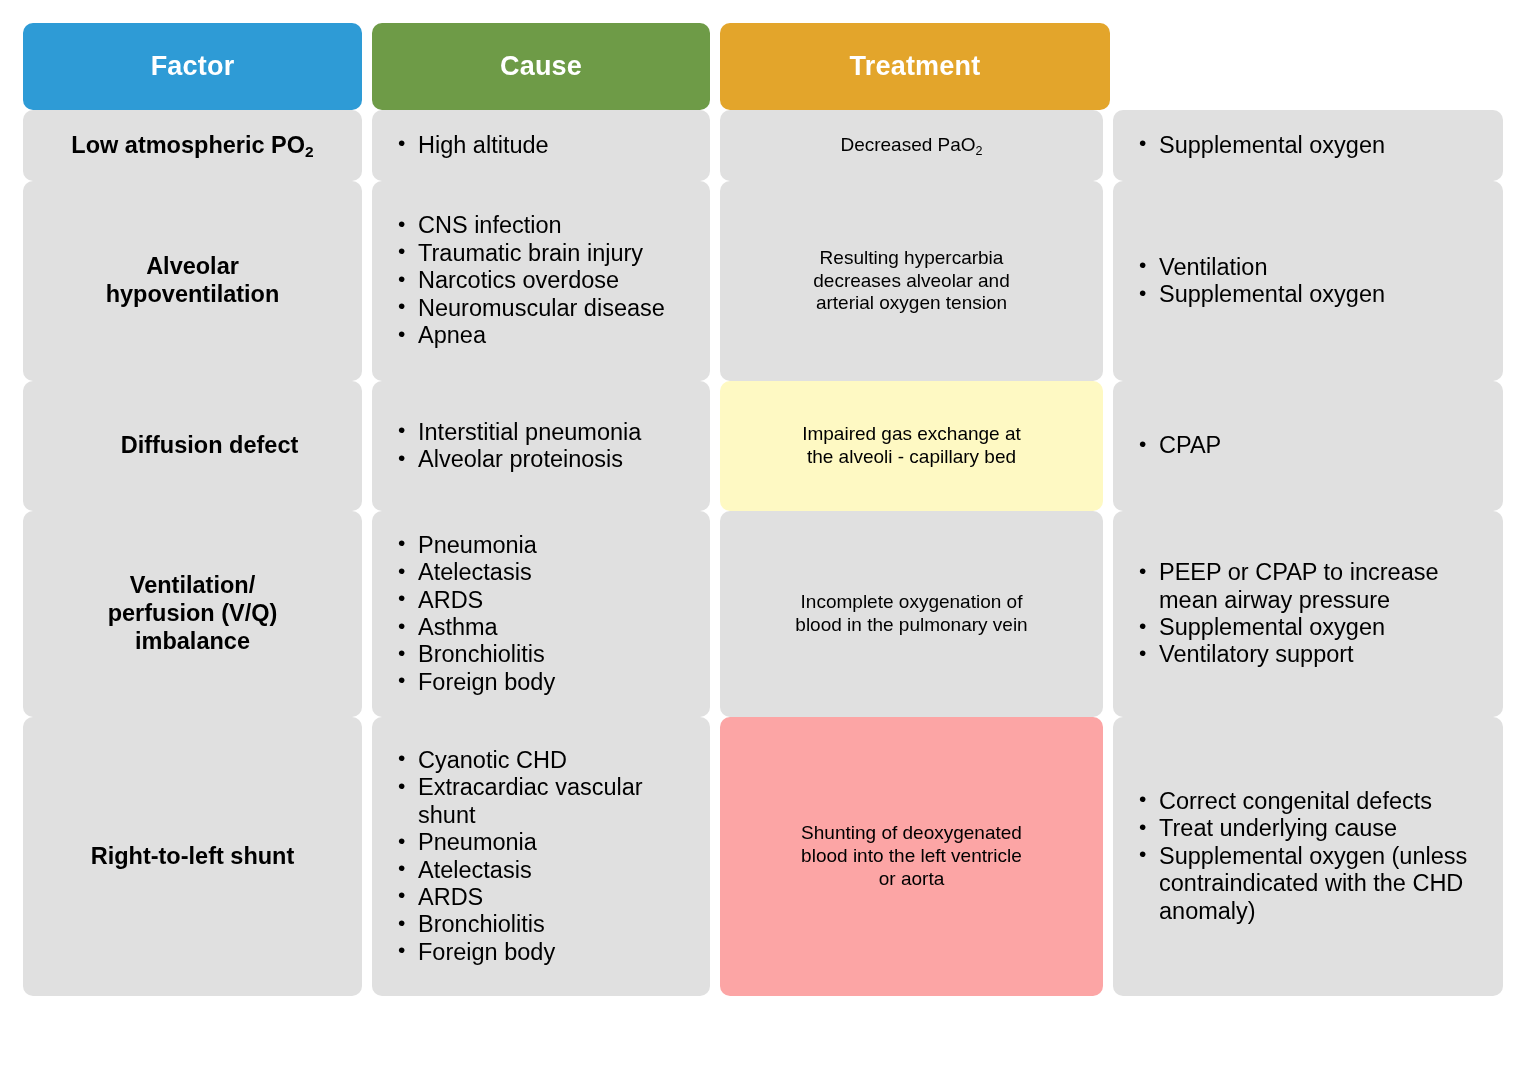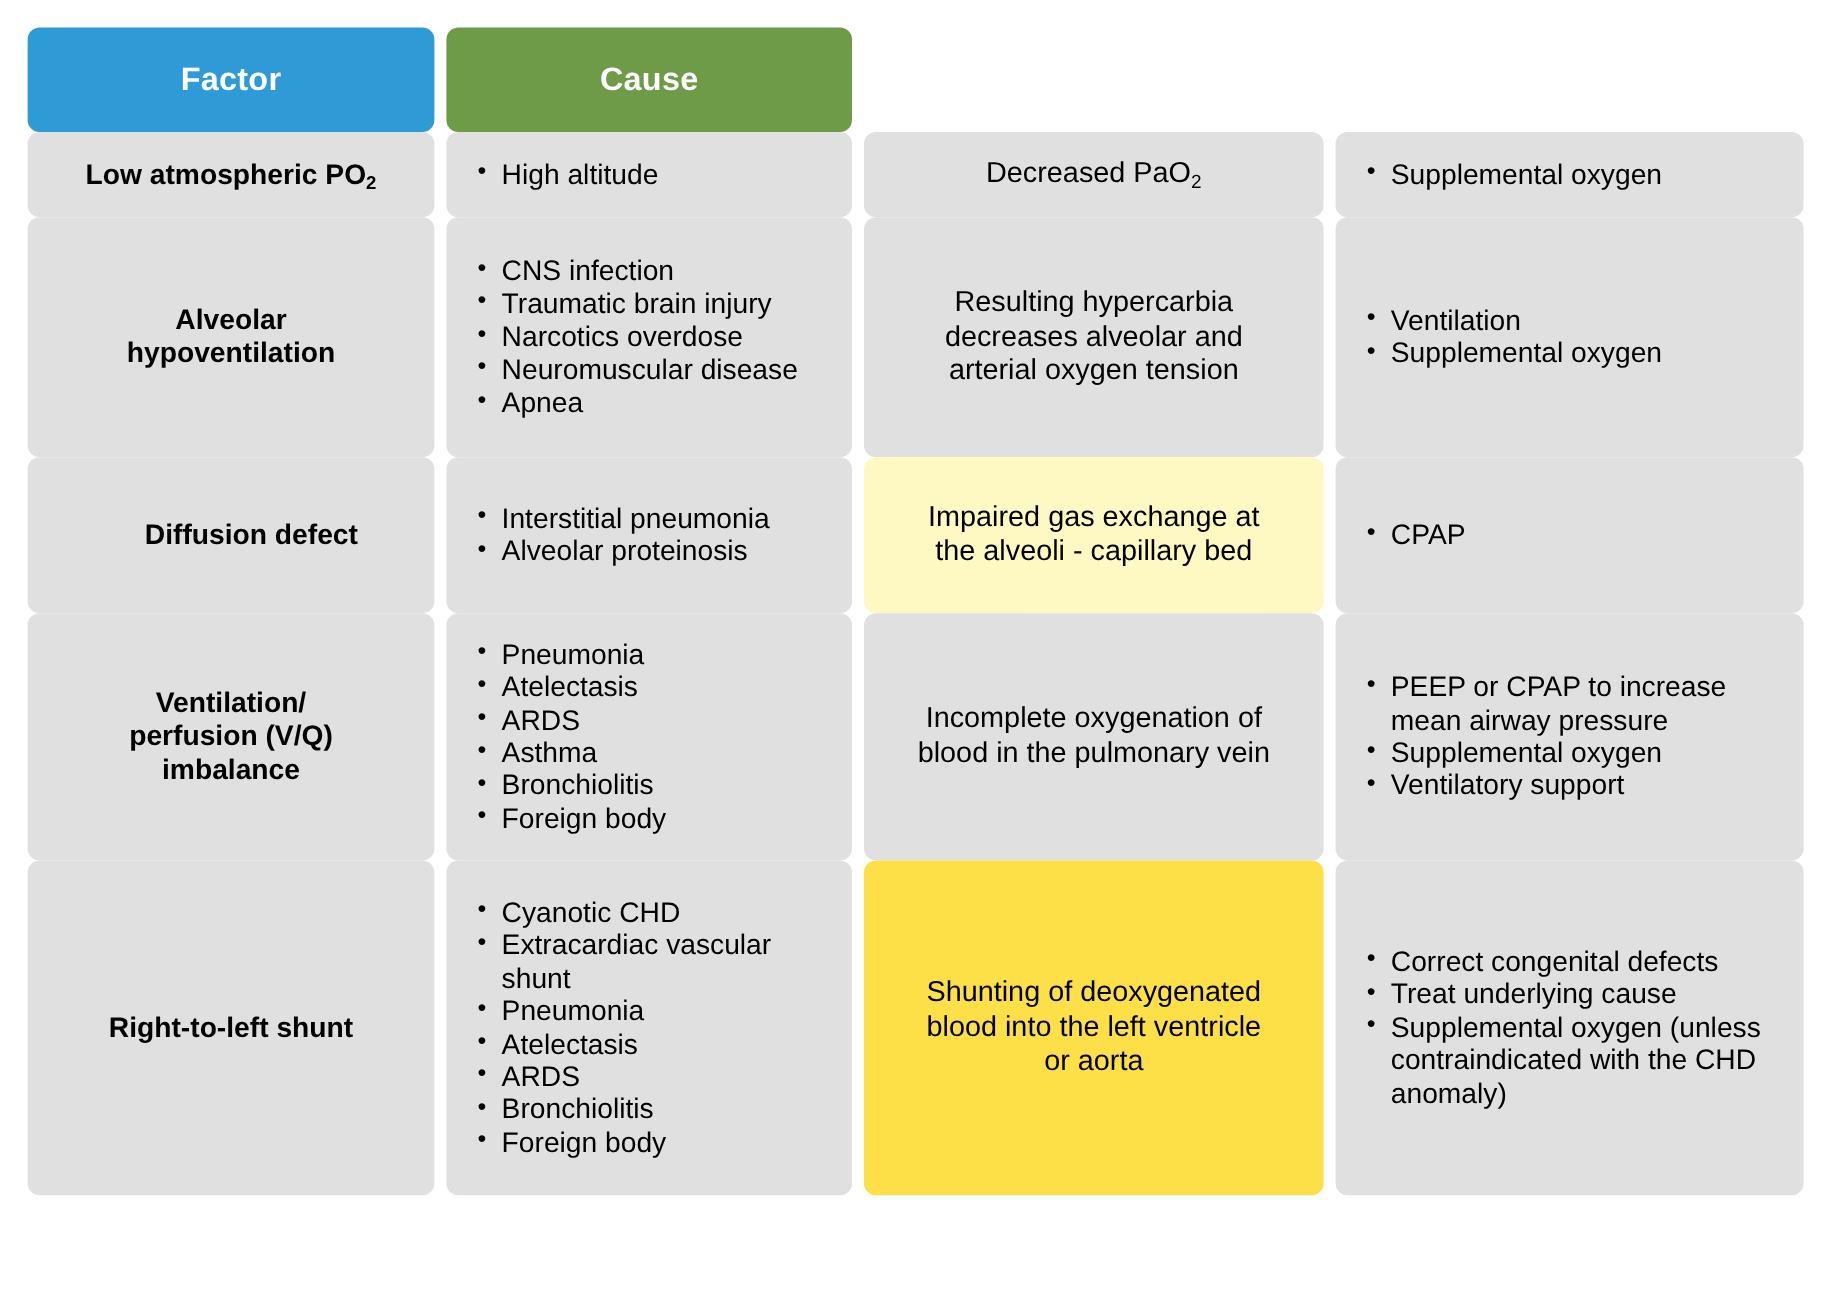--- a/index.html
+++ b/index.html
@@ -70,21 +70,21 @@
 
   .factor-text {
     font-weight: bold;
     font-size: 23.5px;
     line-height: 1.18;
     text-align: center;
     white-space: pre-line;
   }
 
   .mechanism-text {
-    font-size: 24px;
+    font-size: 19px;
     line-height: 1.2;
     text-align: center;
     white-space: pre-line;
   }
 
   .bullet-cell {
     align-items: center;
     justify-content: flex-start;
     padding-left: 24px;
     padding-right: 10px;
@@ -122,20 +122,23 @@
 
 <div id="table-root">
 
   <div class="row header-row">
     <div class="cell col-factor hdr-factor" style="background: rgb(46, 155, 214);">
       <span>Factor</span>
     </div>
     <div class="cell col-cause hdr-cause" style="background: rgb(110, 155, 71);">
       <span>Cause</span>
     </div>
+    <div class="cell col-treatment hdr-treatment" style="background: rgb(227, 165, 43);">
+      <span>Treatment</span>
+    </div>
   </div>
 
   <div class="row body-row r1">
     <div class="cell col-factor" style="background: rgb(224, 224, 224);">
       <span class="factor-text"><span>Low atmospheric PO</span><sub>2</sub></span>
     </div>
     <div class="cell col-cause bullet-cell" style="background: rgb(224, 224, 224);">
       <ul class="bullet-list">
           <li>High altitude</li>
         </ul>
@@ -235,21 +238,21 @@
       <ul class="bullet-list">
           <li>Cyanotic CHD</li>
           <li>Extracardiac vascular shunt</li>
           <li>Pneumonia</li>
           <li>Atelectasis</li>
           <li>ARDS</li>
           <li>Bronchiolitis</li>
           <li>Foreign body</li>
         </ul>
     </div>
-    <div class="cell col-mechanism" style="background: #fde047;">
+    <div class="cell col-mechanism" style="background: #fca5a5;">
       <span class="mechanism-text">Shunting of deoxygenated
 blood into the left ventricle
 or aorta</span>
     </div>
     <div class="cell col-treatment bullet-cell" style="background: rgb(224, 224, 224);">
       <ul class="bullet-list">
           <li>Correct congenital defects</li>
           <li>Treat underlying cause</li>
           <li>Supplemental oxygen (unless contraindicated with the CHD anomaly)</li>
         </ul>

